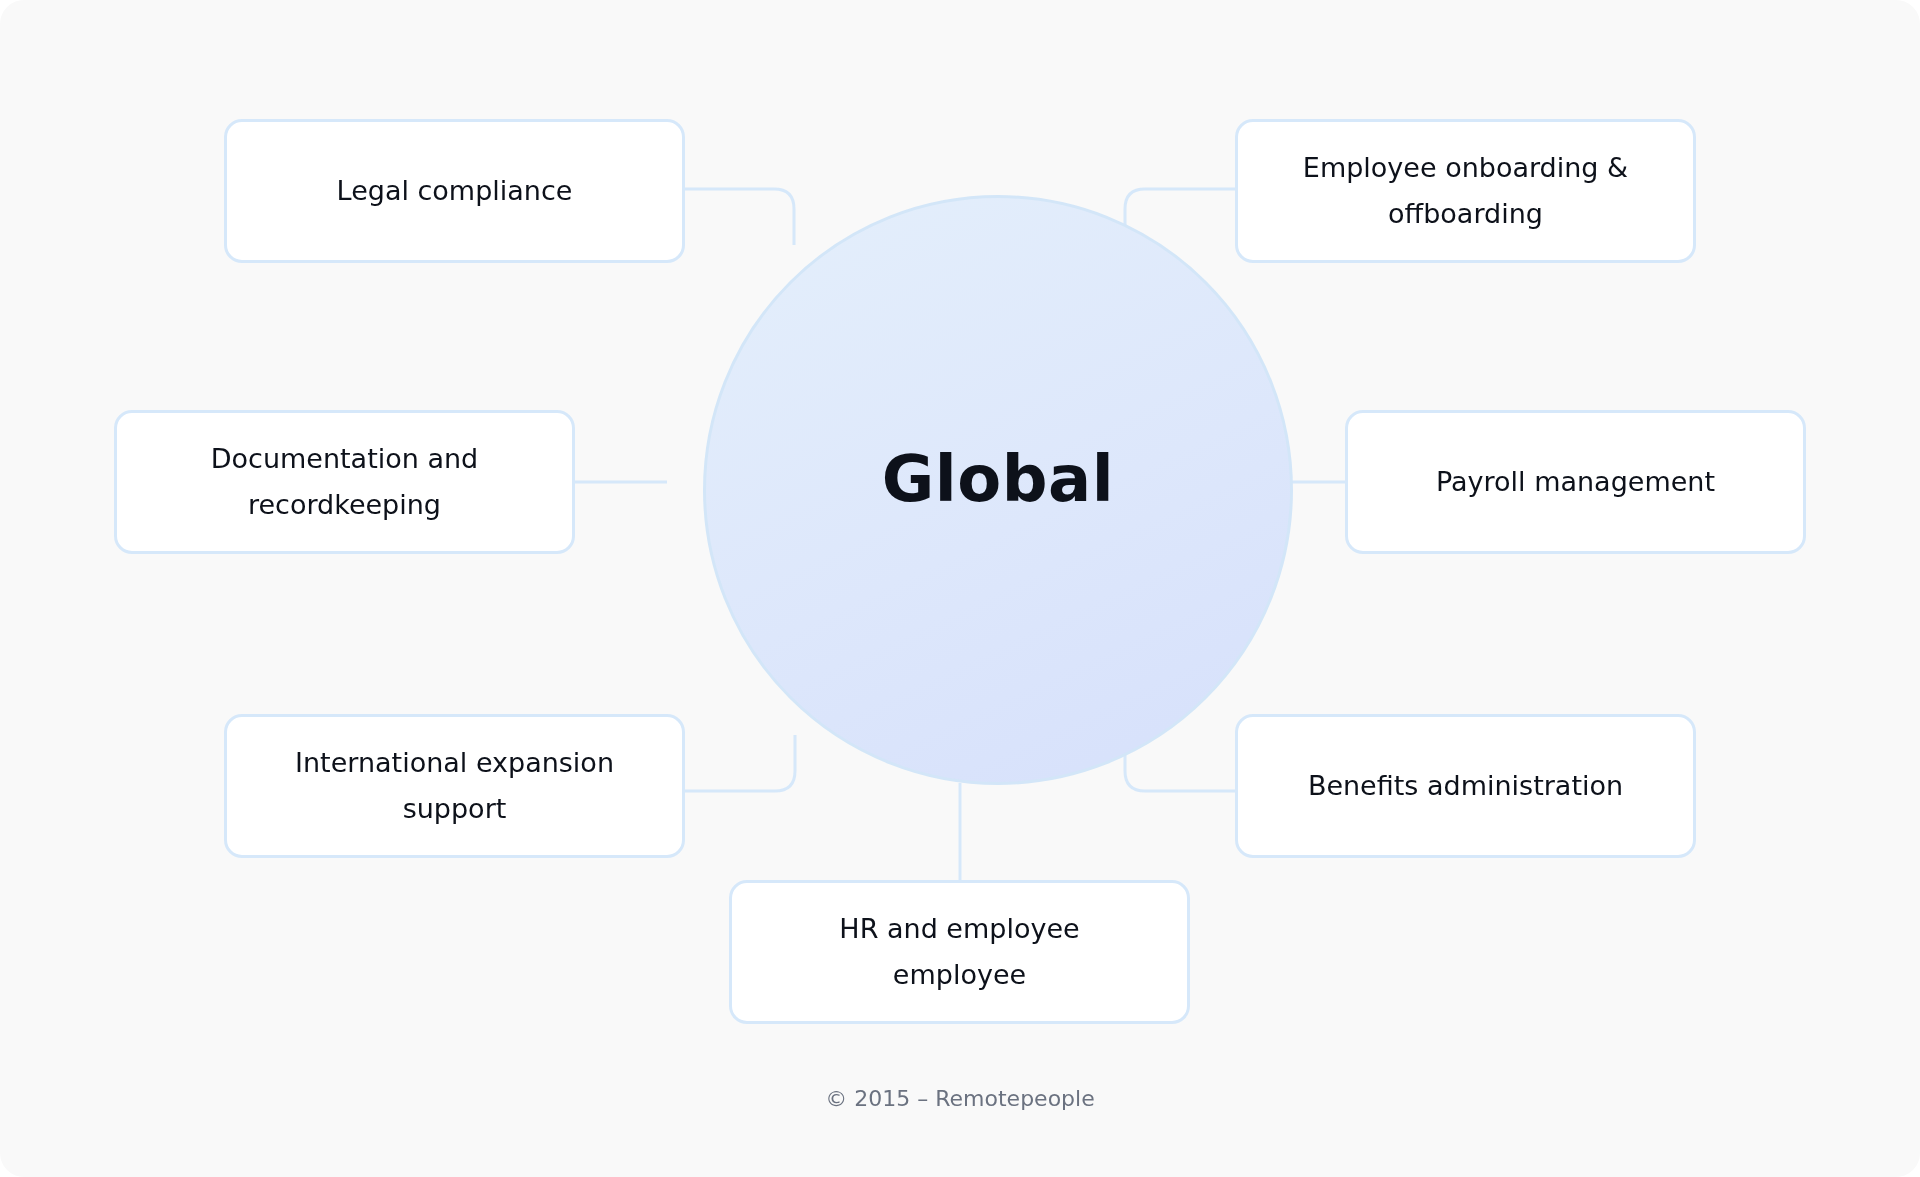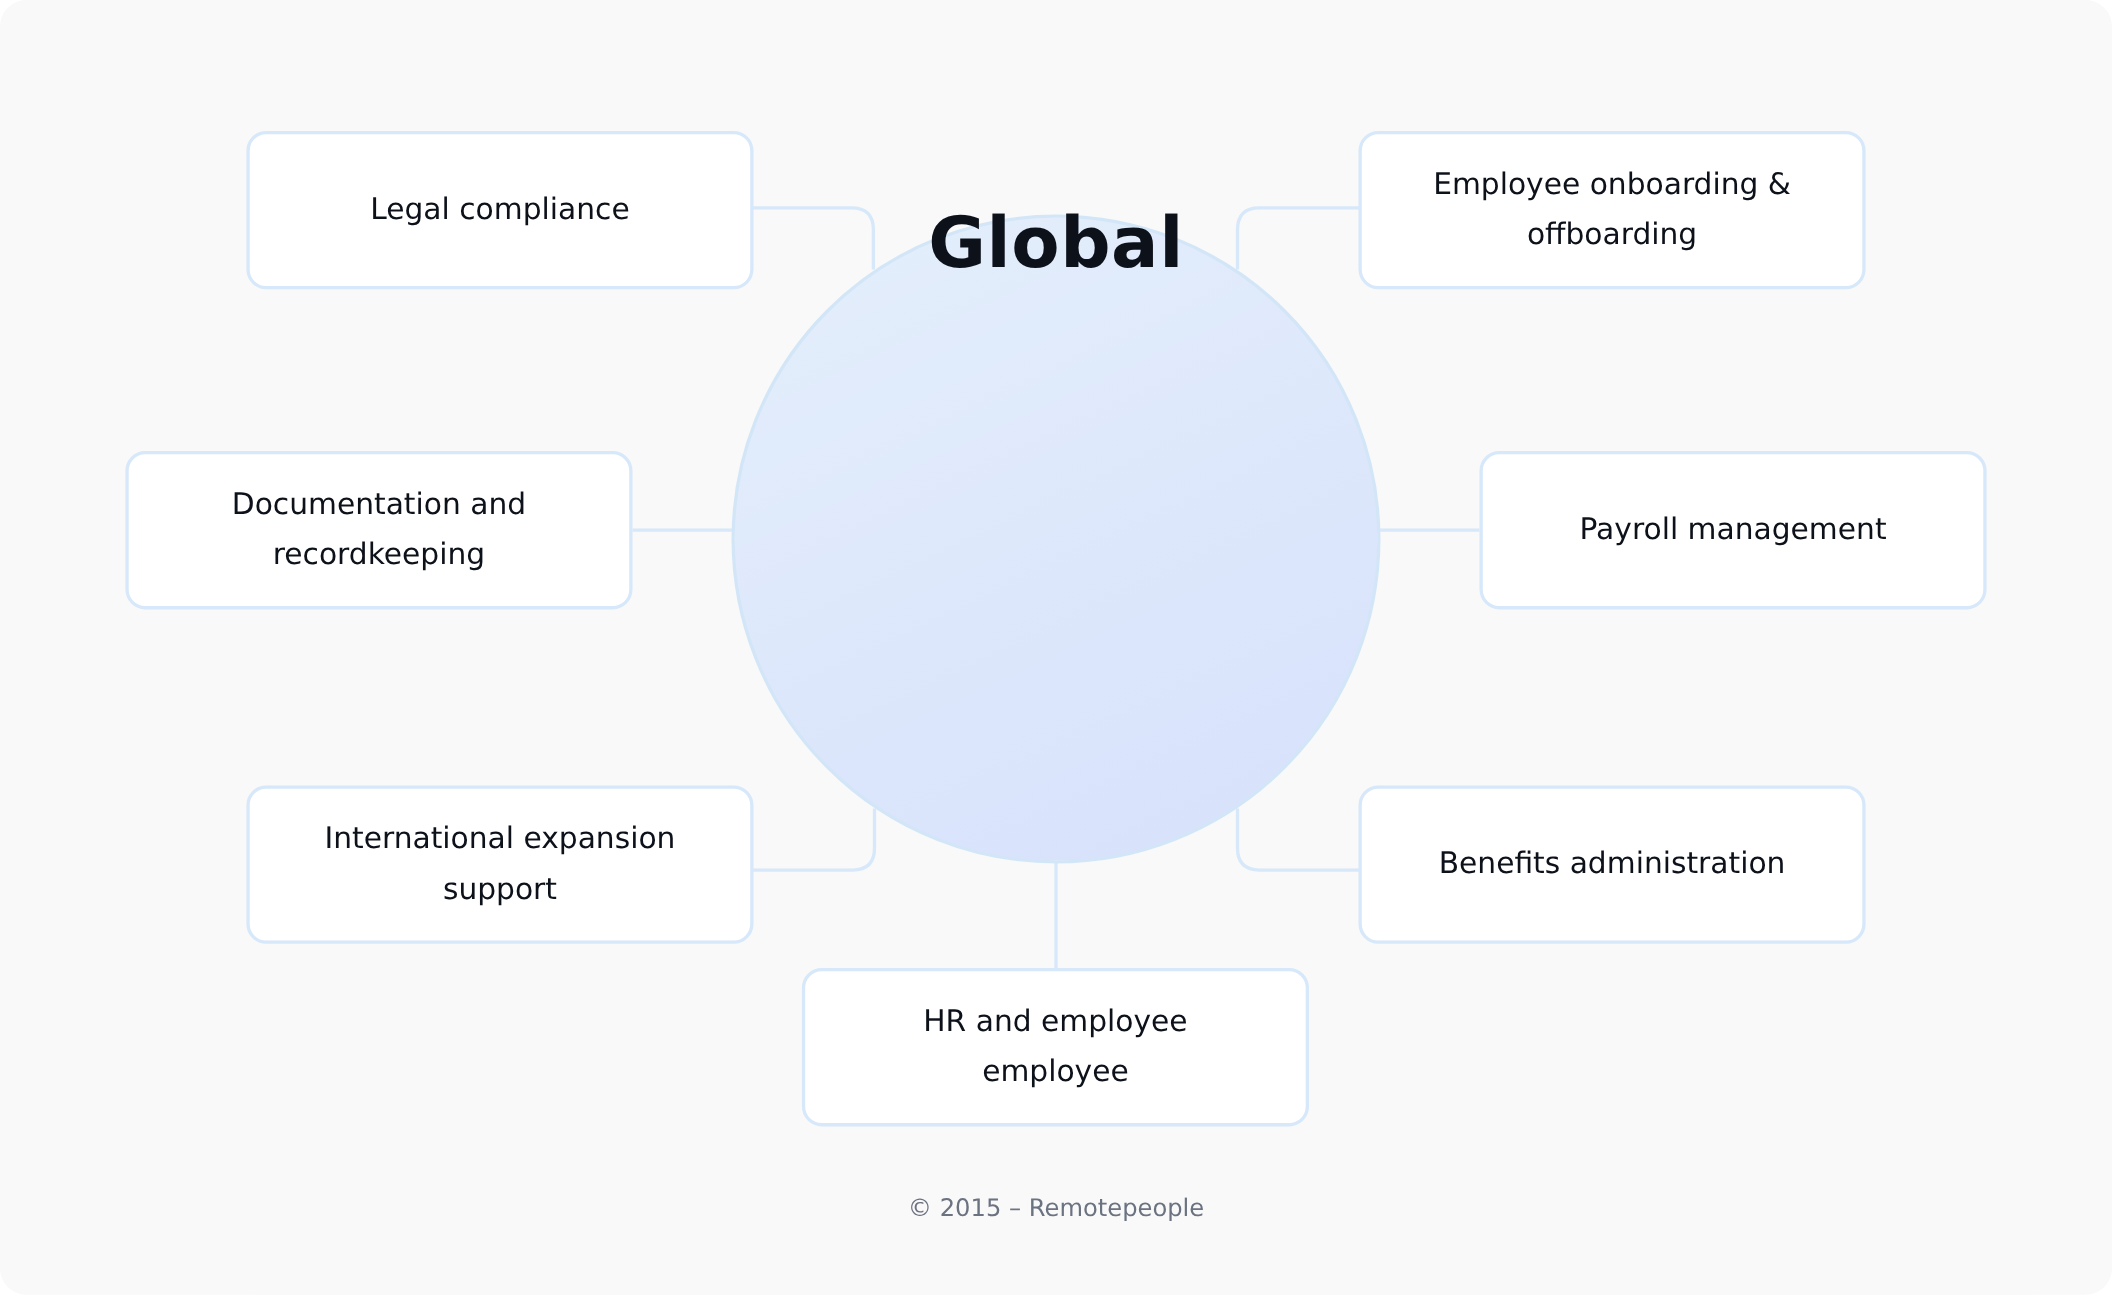--- a/index.html
+++ b/index.html
@@ -1,24 +1,24 @@
 <!DOCTYPE html>
 <html><head>
   <meta charset="utf-8">
   <style>
     html, body { margin: 0; padding: 0; background: #ffffff; }
     body { width: 1920px; height: 1177px; position: relative; overflow: hidden;
            font-family: "DejaVu Sans", "Liberation Sans", sans-serif; }
     .frame { position: absolute; left: 0; top: 0; width: 1920px; height: 1177px;
              background: #f9f9f9; border-radius: 24px; }
     .connectors { position: absolute; left: 0; top: 0; width: 1920px; height: 1177px; }
-    .hub { position: absolute; left: 665px; top: 195px; width: 590px; height: 590px;
+    .hub { position: absolute; left: 703px; top: 195px; width: 590px; height: 590px;
            box-sizing: border-box; border-radius: 50%; border: 3px solid #d3e6f8;
            background: linear-gradient(155deg, #e4effb 0%, #dde7fb 55%, #d6e0fb 100%);
-           display: flex; justify-content: center; text-align: center; }
+           display: flex; align-items: center; justify-content: center; text-align: center; }
     .hub-title { font-weight: bold; font-size: 64px; line-height: 92px; color: #0d111a;
                  letter-spacing: 0.5px; margin-top: -22px; }
     .hub-title span { display: block; }
     .node { position: absolute; width: 461px; height: 144px; box-sizing: border-box;
             background: #ffffff; border: 3px solid #d6e8fa; border-radius: 18px;
             display: flex; align-items: center; justify-content: center; text-align: center;
             padding: 0 40px; }
     .node-label { font-size: 27px; line-height: 46px; color: #0d111a; }
     .footer { position: absolute; left: 0; width: 1920px; top: 1086px; text-align: center;
               font-size: 22px; color: #6b7280; }

